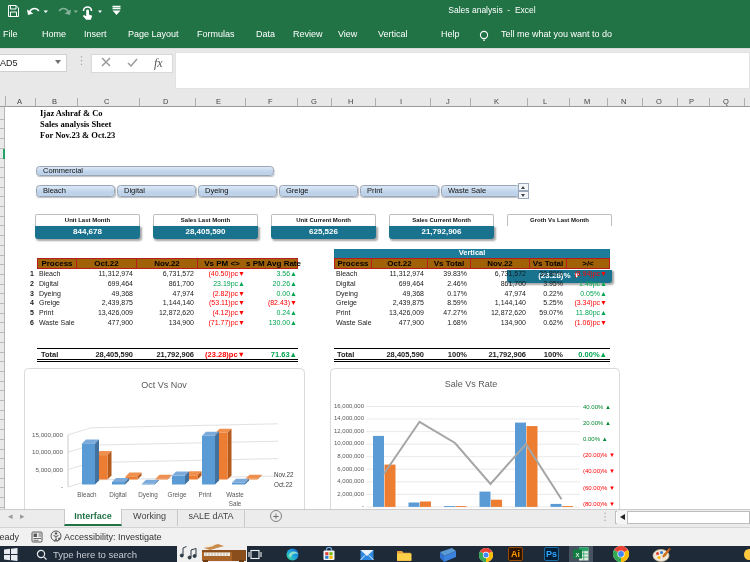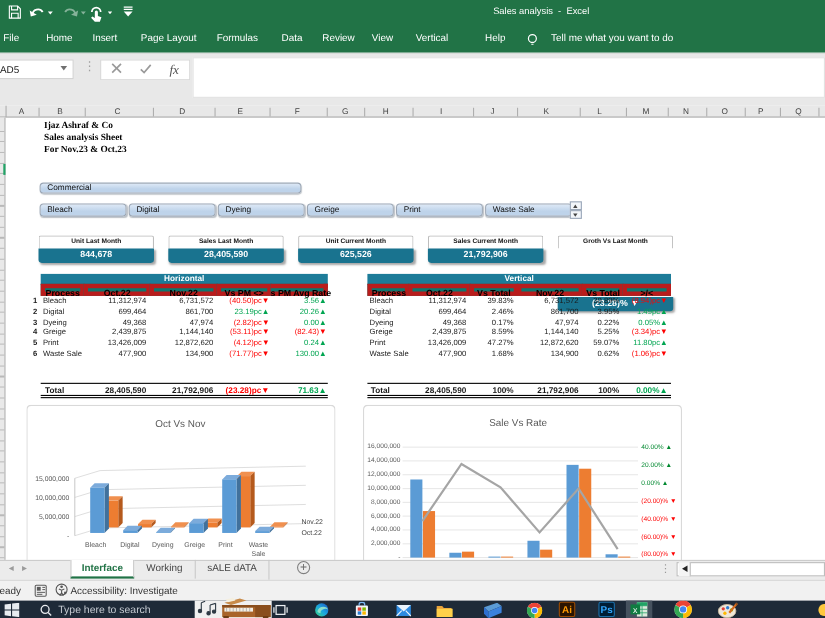--- a/index.html
+++ b/index.html
@@ -126,28 +126,27 @@
 <div class="cardV" style="left:153px;">28,405,590</div>
 <div class="cardL" style="left:271px;">Unit Current Month</div>
 <div class="cardV" style="left:271px;">625,526</div>
 <div class="cardL" style="left:389px;">Sales Current Month</div>
 <div class="cardV" style="left:389px;">21,792,906</div>
 <div class="cardL" style="left:507px;">Groth Vs Last Month</div>
 <div class="cardV" style="left:507px;margin-top:44px;">(23.28)% ▼</div>
 
 <style>
 .tbar{position:absolute;top:249px;height:9.5px;background:#1d7c99;color:#fff;font-weight:bold;font-size:7.5px;text-align:center;line-height:8.5px;}
-.th{position:absolute;top:258px;height:11px;background:#0f766e;border:4px solid #b91c1c;text-align:center;font-weight:bold;font-size:8px;line-height:10px;color:#000;white-space:nowrap;}
+.th{position:absolute;top:258px;height:11px;background:#a16207;border:1px solid #b91c1c;text-align:center;font-weight:bold;font-size:8px;line-height:10px;color:#000;white-space:nowrap;}
 .tc{position:absolute;height:10px;font-size:7px;color:#1a1a1a;white-space:nowrap;}
 .r{text-align:right;}
 .red{color:#fe0000;}
 .grn{color:#00a551;}
 .tot{font-weight:bold;font-size:7.5px;}
 </style>
-<div class="tbar" style="left:37px;width:261px;">Horizontal</div>
 <div class="th" style="left:37px;width:40px;">Process</div>
 <div class="th" style="left:76px;width:61px;">Oct.22</div>
 <div class="th" style="left:136px;width:62px;">Nov.22</div>
 <div class="th" style="left:197px;width:50px;">Vs PM &lt;&gt;</div>
 <div class="th" style="left:246px;width:52px;border-left:none;">s PM Avg Rate</div>
 <div class="tbar" style="left:334px;width:276px;">Vertical</div>
 <div class="th" style="left:334px;width:38px;">Process</div>
 <div class="th" style="left:371px;width:57px;">Oct.22</div>
 <div class="th" style="left:427px;width:44px;">Vs Total</div>
 <div class="th" style="left:470px;width:60px;">Nov.22</div>

